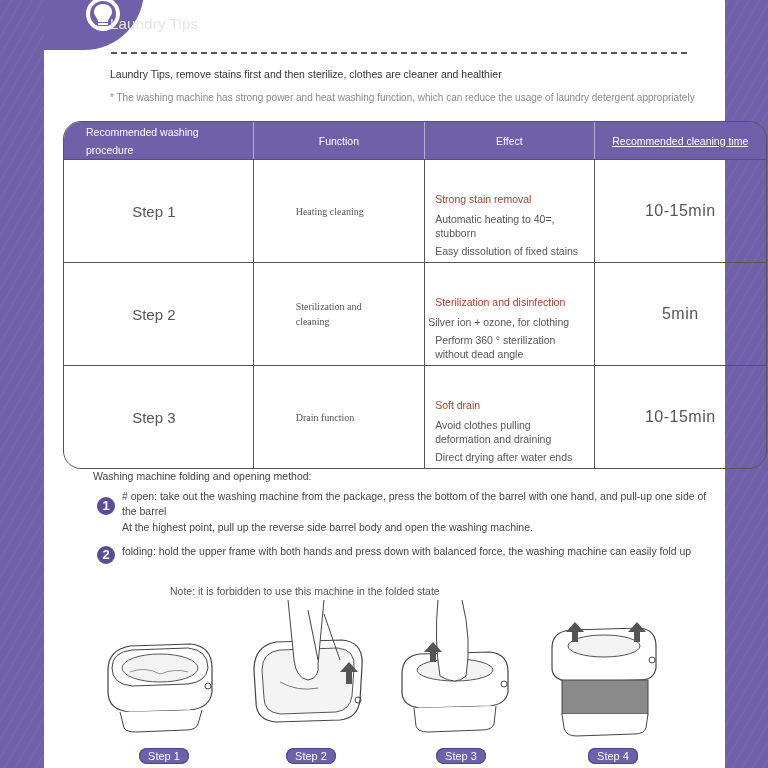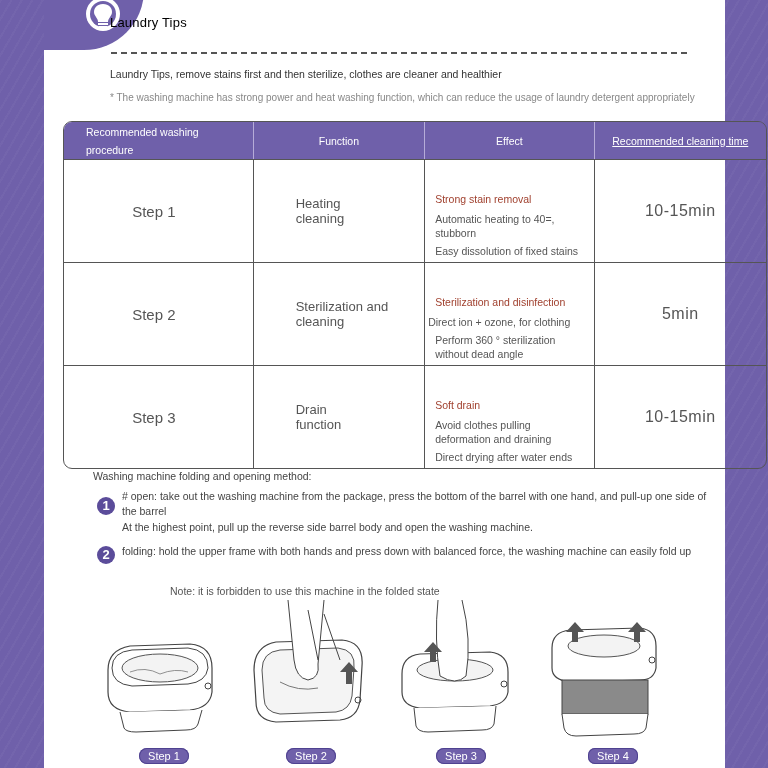--- a/index.html
+++ b/index.html
@@ -17,48 +17,48 @@
     background:#ffffff;
   }
   .header-bubble {
     position:absolute; left:0; top:-30px; width:100px; height:80px;
     background:#6f60aa; border-bottom-right-radius:60px;
   }
   .bulb-badge {
     position:absolute; left:40px; top:0px; width:44px; height:36px;
   }
   .title {
-    position:absolute; left:110px; top:15px; font-size:13px; color:#000000; letter-spacing:0.2px;
+    position:absolute; left:110px; top:15px; font-size:15px; color:#e5e5e5; letter-spacing:0.2px;
   }
   .dash-rule {
     position:absolute; left:111px; top:52px; width:576px; border-top:2px dashed #555;
   }
   .intro {
     position:absolute; left:110px; top:68px; font-size:10.5px; color:#333;
   }
   .note {
     position:absolute; left:110px; top:92px; width:620px; font-size:10px; color:#888; line-height:12px;
   }
   table.proc {
     position:absolute; left:63px; top:121px; width:704px; border-collapse:separate; border-spacing:0;
-    border:1.5px solid #555; border-radius:9px; overflow:hidden; font-size:10.5px;
+    border:1.5px solid #555; border-radius:18px; overflow:hidden; font-size:10.5px;
   }
   table.proc th {
     background:#6f60aa; color:#fff; font-weight:normal; height:37px; padding:0 4px;
     border-right:1px solid #b6acd8; font-size:10.5px; line-height:18px;
   }
   table.proc th:last-child { border-right:none;text-decoration:underline; }
   table.proc td {
     border-right:1px solid #555; border-top:1px solid #555; height:96px; vertical-align:middle; color:#555;
   }
   table.proc td:last-child { border-right:none; }
   .c1 { width:160px; } .c2 { width:160px; } .c3 { width:158px; } .c4 { width:161px; }
   .th-left { text-align:left; padding-left:22px !important; }
   .step-cell { text-align:center; font-size:15px; color:#444; padding-right:10px; }
-  .func-cell { padding-left:42px; font-size:13px; line-height:15px; color:#555; }
+  .func-cell { padding-left:42px; font-size:10px; line-height:15px; color:#555;font-family:Liberation Serif, serif; }
   .effect-cell { padding:0 6px 0 10px; font-size:10.5px; line-height:14px; color:#555; }
   .effect-head { color:#a0402e; text-align:left; margin-bottom:6px;margin-top:32px; }
   .effect-line { margin-bottom:4px; }
   .time-cell { text-align:center; font-size:16px; color:#333; letter-spacing:0.5px; }
   .fold-title { position:absolute; left:93px; top:470px; font-size:10.5px; color:#444;text-align:right; }
   .fold-item { position:absolute; left:122px; font-size:10.5px; color:#444; line-height:15px; width:600px; }
   .num-badge {
     position:absolute; width:18px; height:18px; border-radius:50%; background:#5b4c9a;
     color:#fff; font-weight:bold; font-size:13px; text-align:center; line-height:18px;
   }
@@ -113,21 +113,21 @@
       </td>
       <td class="time-cell">10-15min</td>
     </tr>
     <tr>
       <td class="step-cell">Step 2</td>
       <td class="func-cell">
           <div style="width:100px">Sterilization and cleaning</div>
         </td>
       <td class="effect-cell">
         <div class="effect-head">Sterilization and disinfection</div>
-        <div class="effect-line" style="margin-left:-7px">Direct ion + ozone, for clothing</div>
+        <div class="effect-line" style="margin-left:-7px">Silver ion + ozone, for clothing</div>
         <div class="effect-line">Perform 360 ° sterilization without dead angle</div>
       </td>
       <td class="time-cell">5min</td>
     </tr>
     <tr>
       <td class="step-cell">Step 3</td>
       <td class="func-cell">
           <div style="width:60px">Drain function</div>
         </td>
       <td class="effect-cell">

